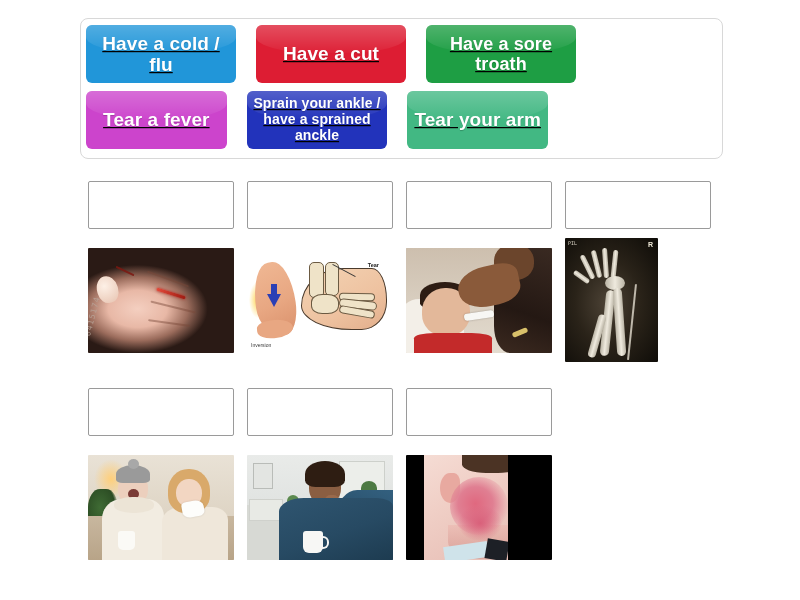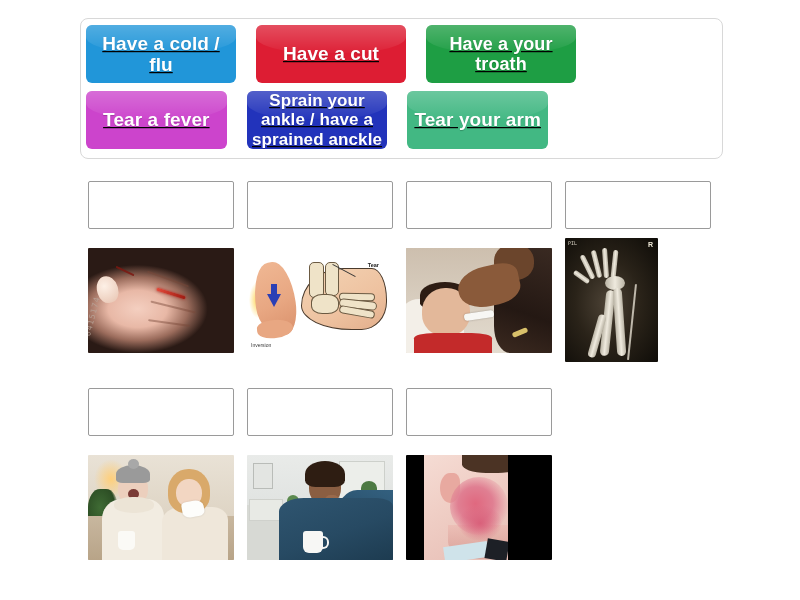--- a/index.html
+++ b/index.html
@@ -68,21 +68,21 @@
     left: 0; right: 0; top: 0;
     height: 48%;
     border-radius: 6px 6px 40% 40% / 6px 6px 16px 16px;
     background: linear-gradient(to bottom, rgba(255,255,255,0.22), rgba(255,255,255,0.02));
     pointer-events: none;
   }
   .tile .tile-label { position: relative; z-index: 2; }
 
   .tile.size-lg  { font-size: 19px; }
   .tile.size-md  { font-size: 18px; }
-  .tile.size-sm  { font-size: 17px; }
+  .tile.size-sm  { font-size: 14px; }
 
   .tile-empty {
     width: 150px;
     height: 58px;
     margin-right: 9px;
     background: transparent;
   }
 
   
   .answer-row {
@@ -485,21 +485,21 @@
   <div id="tile-tray">
 
     <div class="tile-row">
       <div class="tile size-lg" style="background:#2196d9">
         <span class="tile-label">Have a cold / flu</span>
       </div>
       <div class="tile size-lg" style="background:#dd1d33">
         <span class="tile-label">Have a cut</span>
       </div>
       <div class="tile size-md" style="background:#1e9e44">
-        <span class="tile-label">Have a your troath</span>
+        <span class="tile-label">Have a sore troath</span>
       </div>
     </div>
 
     <div class="tile-row">
       <div class="tile size-lg" style="background:#cc44cc">
         <span class="tile-label">Tear a fever</span>
       </div>
       <div class="tile size-sm" style="background:#2233bb">
         <span class="tile-label">Sprain your ankle / have a sprained anckle</span>
       </div>

